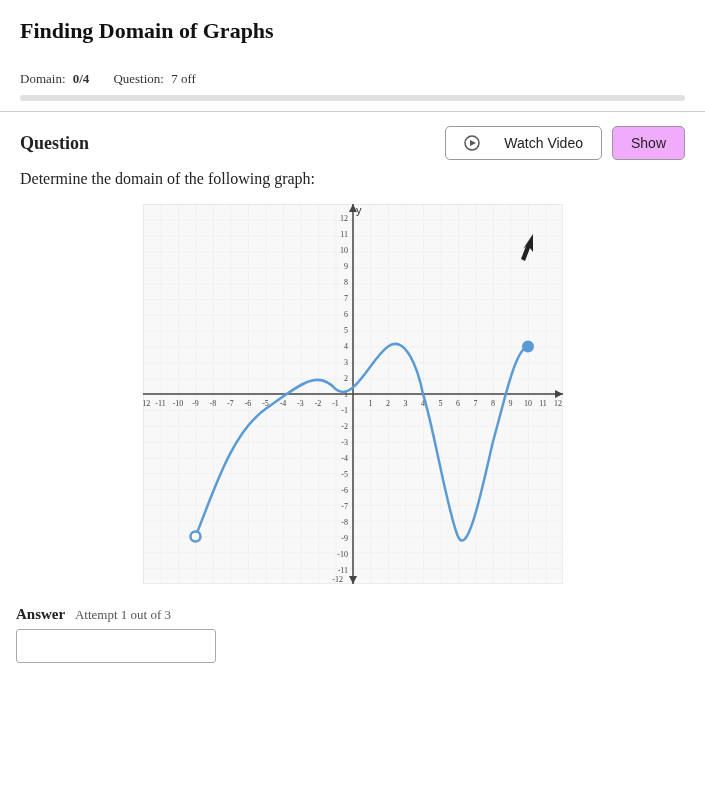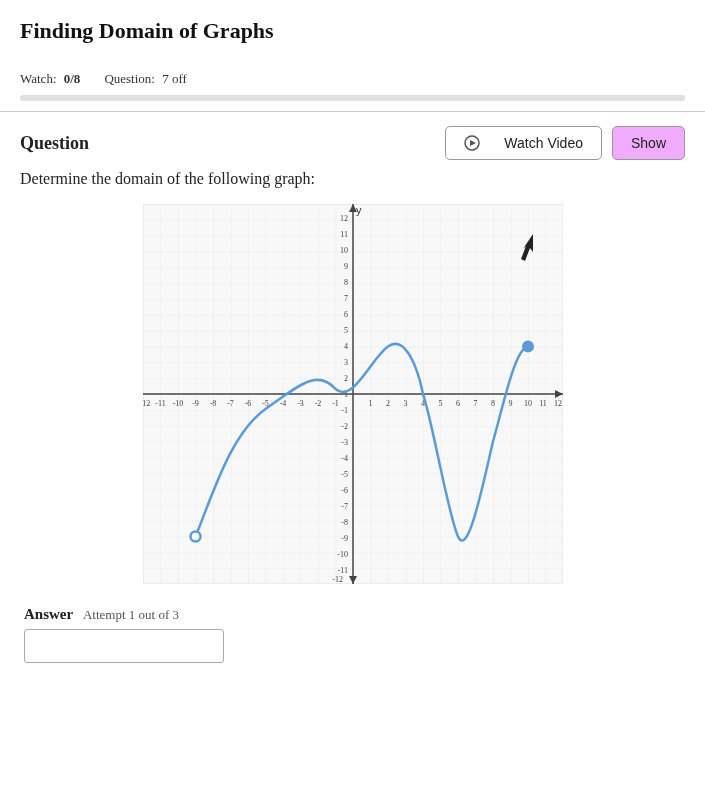--- a/index.html
+++ b/index.html
@@ -85,21 +85,21 @@
     .graph-wrapper {
       position: relative;
       width: 420px;
       height: 380px;
     }
     svg.graph-svg {
       width: 420px;
       height: 380px;
     }
     .answer-section {
-      padding: 12px 20px 10px 24px;
+      padding: 12px 20px 10px 16px;
     }
     .answer-label {
       font-size: 15px;
       margin-bottom: 6px;
     }
     .attempt-text {
       font-size: 13px;
       color: #555;
       margin-left: 6px;
     }
@@ -113,22 +113,22 @@
       outline: none;
     }
   </style>
 </head>
 <body>
 
 <div class="page-header">
   <div class="page-title">Finding Domain of Graphs</div>
   <div class="score-row">
     <span>
-      <span>Watch:</span>
-      <span style="margin-left:4px;font-weight:bold;">0/8</span>
+      <span>Domain:</span>
+      <span style="margin-left:4px;font-weight:bold;">0/4</span>
     </span>
     <span>
       <span>Question:</span>
       <span style="margin-left:4px;">7 off</span>
     </span>
   </div>
   <div class="progress-bar-container">
     <div class="progress-bar-fill"></div>
   </div>
 </div>

